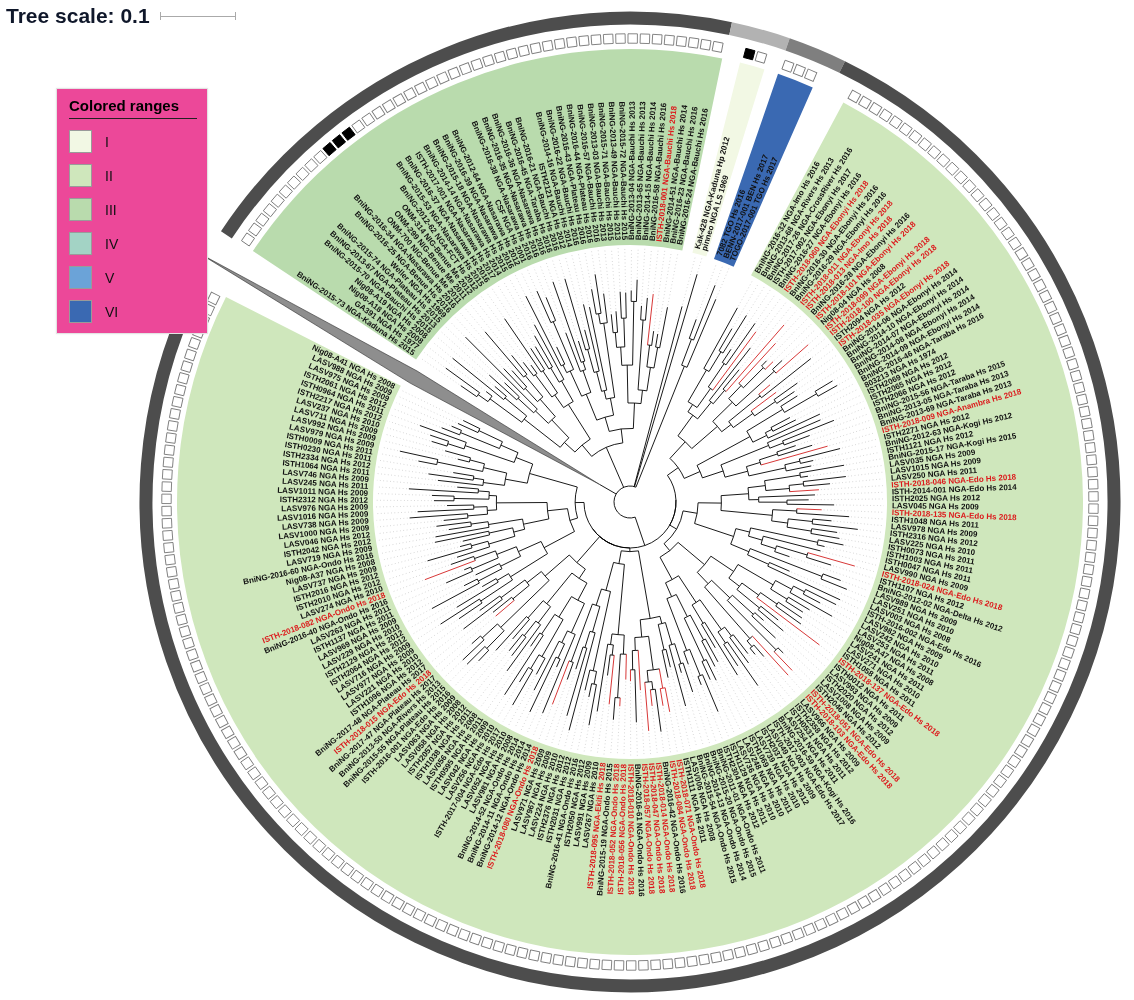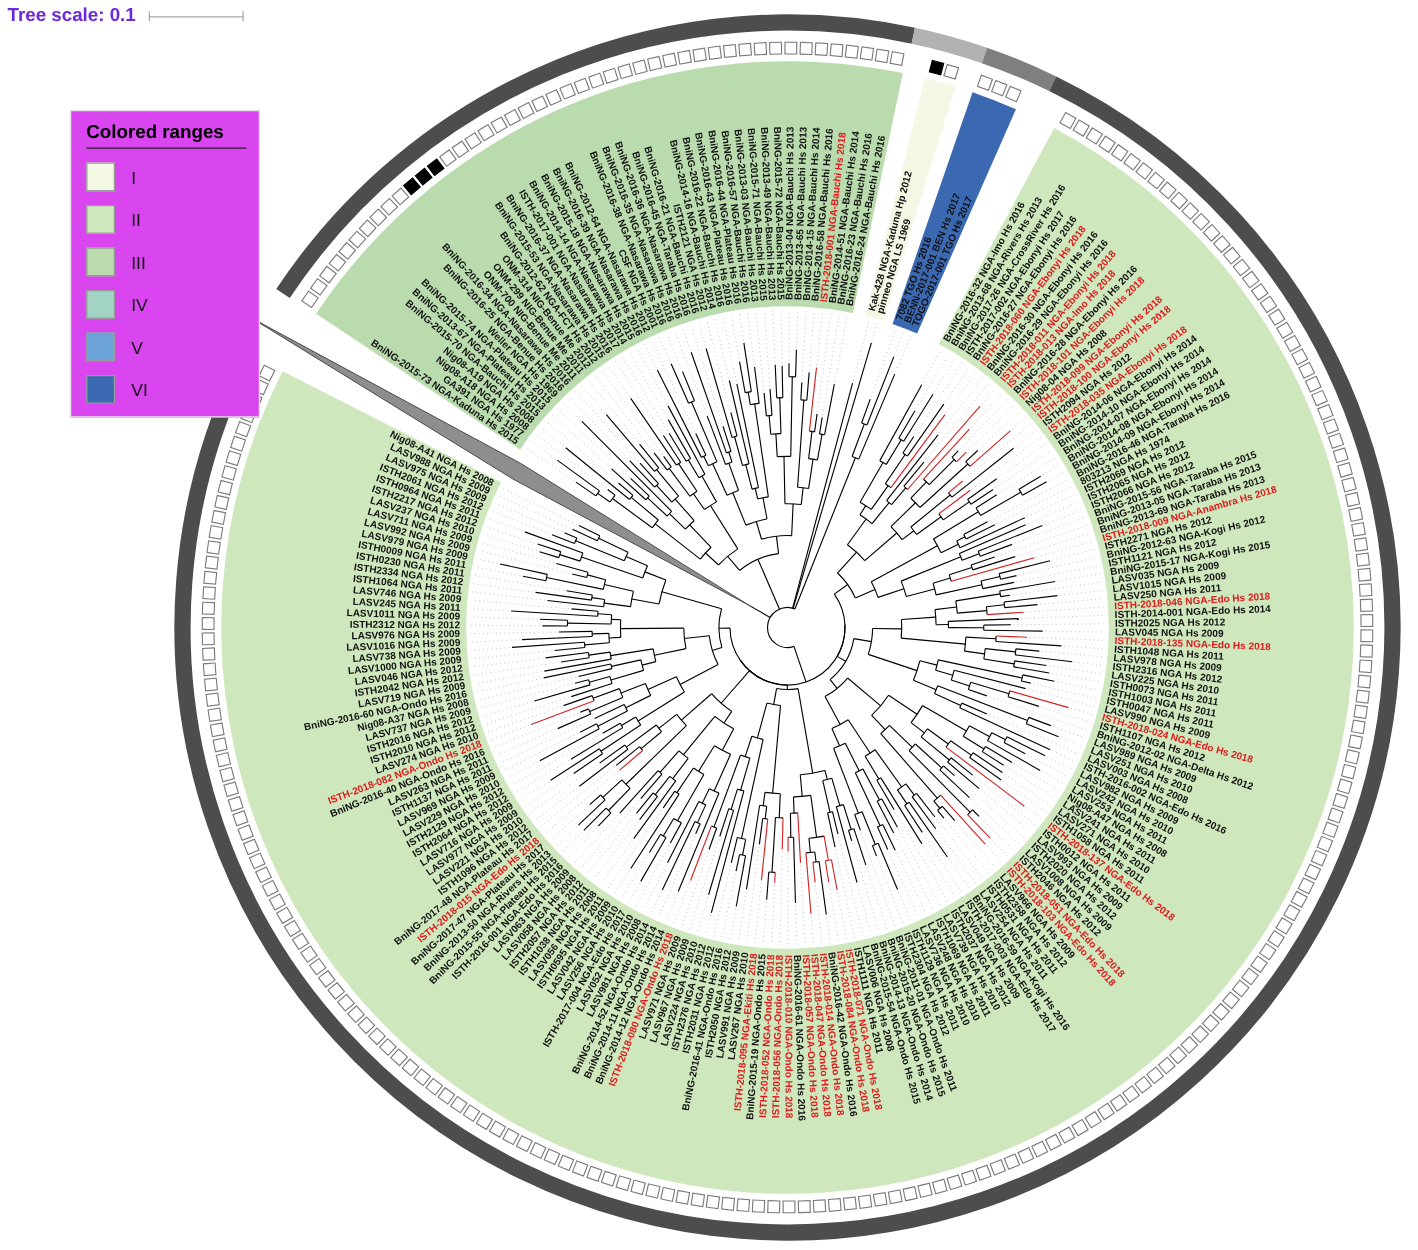--- a/index.html
+++ b/index.html
@@ -1,25 +1,25 @@
 <!DOCTYPE html>
 <html><head>
 <meta charset="utf-8">
 <style>
   html,body{margin:0;padding:0;background:#fff;}
   #stage{position:relative;width:1134px;height:1000px;background:#fff;overflow:hidden;
          font-family:"Liberation Sans",sans-serif;}
   #tree-svg{position:absolute;left:0;top:0;}
   .scalebar{position:absolute;left:6px;top:4px;display:flex;align-items:center;gap:10px;}
-  .scalebar .lbl{font-size:15px;font-weight:bold;color:#6d28d9;}
+  .scalebar .lbl{font-size:21px;font-weight:bold;color:#0f172a;}
   .scalebar .bar{position:relative;width:76px;height:14px;}
   .scalebar .bar .ln{position:absolute;left:0;right:0;top:7px;height:0;border-top:1.6px solid #aaa;}
   .scalebar .bar .t1,.scalebar .bar .t2{position:absolute;top:3px;height:8px;width:0;border-left:1.4px solid #aaa;}
   .scalebar .bar .t1{left:0;} .scalebar .bar .t2{right:0;}
-  .legendbox{position:absolute;left:56px;top:88px;width:128px;background:#d946ef;
+  .legendbox{position:absolute;left:56px;top:88px;width:128px;background:#ec4899;
              border:1px solid #e3e3e3;box-shadow:0 0 2px rgba(0,0,0,.08);padding:8px 10px 10px 12px;}
   .legendbox h3{margin:0 0 4px 0;font-size:15px;font-weight:bold;color:#000;
                 border-bottom:1.6px solid #222;padding-bottom:4px;}
   .legend-item{display:flex;align-items:center;gap:13px;margin-top:11px;}
   .legend-item .sw{width:21px;height:21px;border:1px solid #9a9a9a;flex:0 0 auto;}
   .legend-item .tx{font-size:14px;color:#111;}
   text.tip{font-size:8px;font-weight:bold;fill:#111;}
   text.tip.red{fill:#dc1a1c;}
 </style>
 </head>

